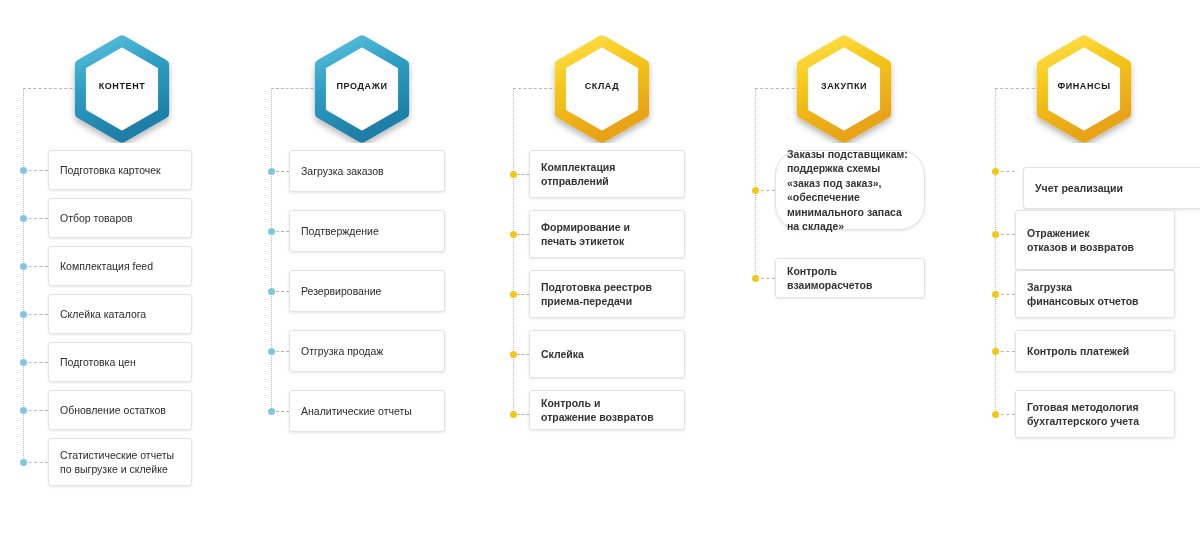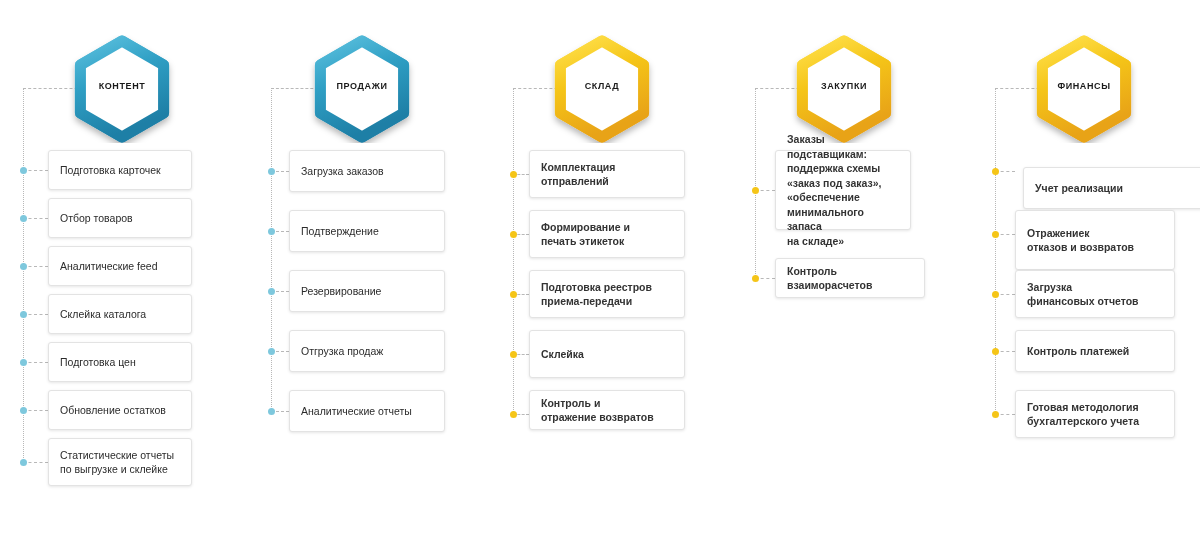--- a/index.html
+++ b/index.html
@@ -109,21 +109,21 @@
         <div class="node-text">Подготовка карточек</div>
       </div>
       <div class="conn-dash" style="left: 23px; top: 218px; width: 25px;"></div>
       <div class="conn-dot dot-blue" style="left: 20px; top: 214.5px; background: rgb(126, 200, 221);"></div>
       <div class="node col-a" style="left: 48px; top: 198px; width: 144px; height: 40px;">
         <div class="node-text">Отбор товаров</div>
       </div>
       <div class="conn-dash" style="left: 23px; top: 266px; width: 25px;"></div>
       <div class="conn-dot dot-blue" style="left: 20px; top: 262.5px; background: rgb(126, 200, 221);"></div>
       <div class="node col-a" style="left: 48px; top: 246px; width: 144px; height: 40px;">
-        <div class="node-text">Аналитические feed</div>
+        <div class="node-text">Комплектация feed</div>
       </div>
       <div class="conn-dash" style="left: 23px; top: 314px; width: 25px;"></div>
       <div class="conn-dot dot-blue" style="left: 20px; top: 310.5px; background: rgb(126, 200, 221);"></div>
       <div class="node col-a" style="left: 48px; top: 294px; width: 144px; height: 40px;">
         <div class="node-text">Склейка каталога</div>
       </div>
       <div class="conn-dash" style="left: 23px; top: 362px; width: 25px;"></div>
       <div class="conn-dot dot-blue" style="left: 20px; top: 358.5px; background: rgb(126, 200, 221);"></div>
       <div class="node col-a" style="left: 48px; top: 342px; width: 144px; height: 40px;">
         <div class="node-text">Подготовка цен</div>
@@ -251,21 +251,21 @@
               <feDropShadow dx="0" dy="4" stdDeviation="3.2" flood-color="#000000" flood-opacity="0.28"></feDropShadow>
             </filter>
           </defs>
           <polygon points="54.00,6.00 95.57,30.00 95.57,78.00 54.00,102.00 12.43,78.00 12.43,30.00" fill="none" stroke="url(#g3)" stroke-width="11" stroke-linejoin="round" filter="url(#s3)"></polygon>
           <polygon points="54.00,6.00 95.57,30.00 95.57,78.00 54.00,102.00 12.43,78.00 12.43,30.00" fill="#ffffff" stroke="url(#g3)" stroke-width="11" stroke-linejoin="round"></polygon>
         </svg>
         <div class="hex-label">ЗАКУПКИ</div>
       </div>
       <div class="conn-dash" style="left: 755px; top: 190px; width: 20px;"></div>
       <div class="conn-dot dot-yellow" style="left: 752px; top: 186.5px; background: rgb(245, 197, 24);"></div>
-      <div class="node col-b" style="left: 775px; top: 150px; width: 136px; height: 80px;">
+      <div class="node col-b" style="left: 775px; top: 150px; width: 150px; height: 80px; border-radius: 25px;">
         <div class="node-text">Заказы подставщикам:
 поддержка схемы
 «заказ под заказ»,
 «обеспечение
 минимального запаса
 на складе»</div>
       </div>
       <div class="conn-dash" style="left: 755px; top: 278px; width: 20px;"></div>
       <div class="conn-dot dot-yellow" style="left: 752px; top: 274.5px; background: rgb(245, 197, 24);"></div>
       <div class="node col-b" style="left: 775px; top: 258px; width: 150px; height: 40px;">

